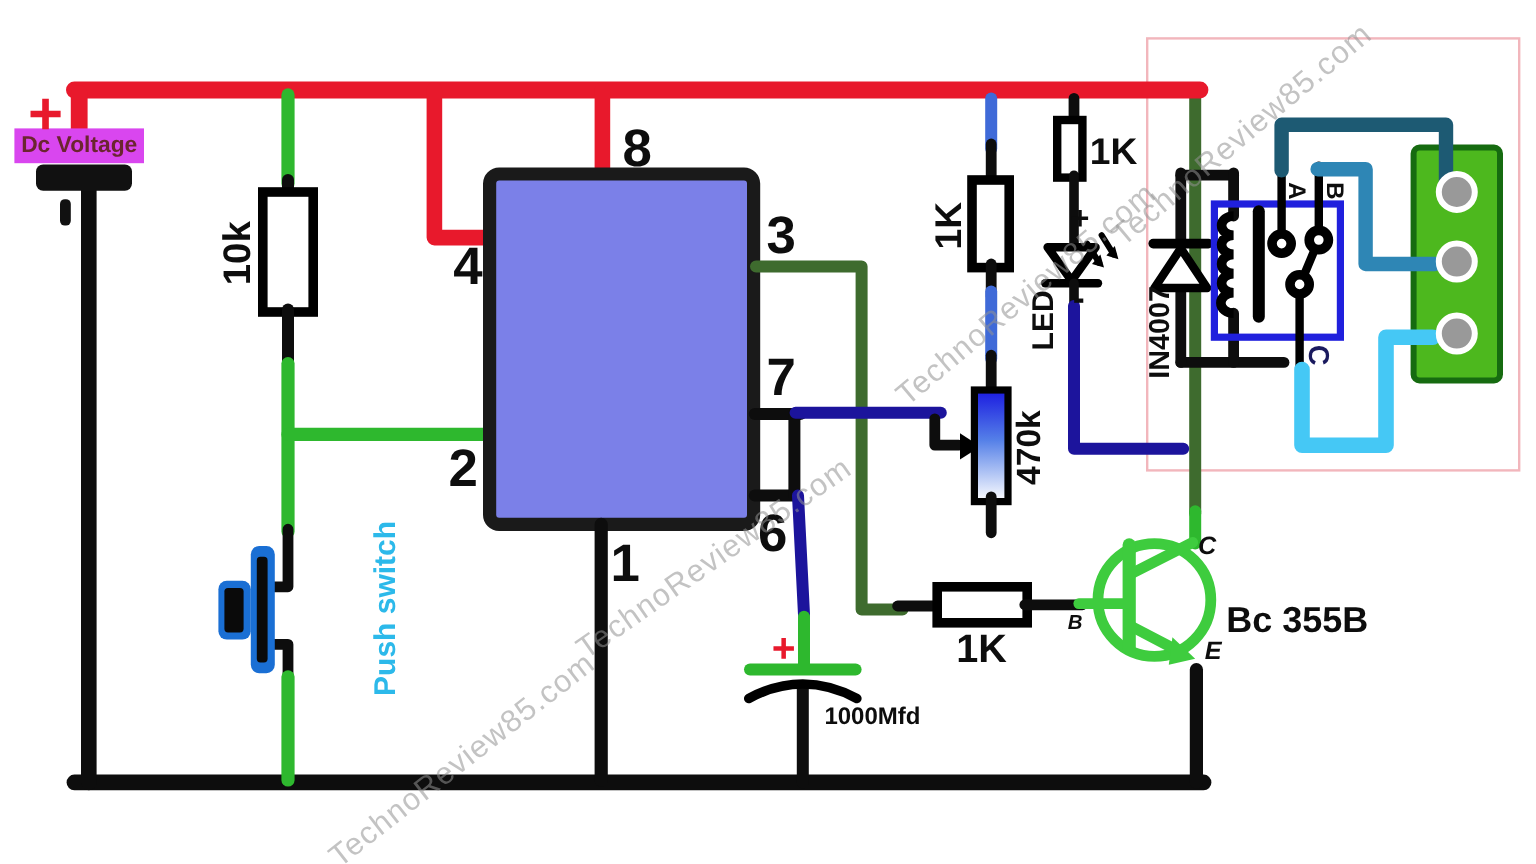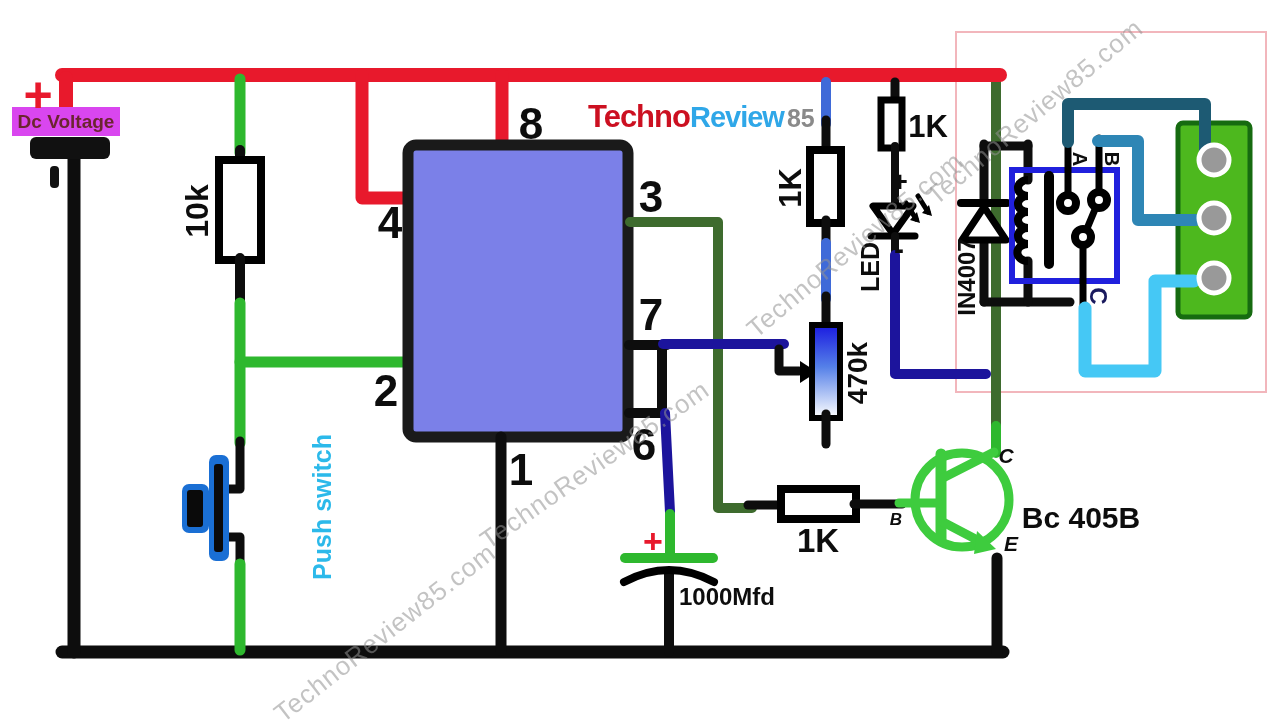--- a/index.html
+++ b/index.html
@@ -179,25 +179,20 @@
   </g>
 
 </svg>
 
 <div class="dc-block">
   <span>Dc Voltage</span>
 </div>
 
 <span class="lbl" style="left:38px;top:95px;font-size:50px;color:#e8192c;">+</span>
 
-<div class="brand">
-  <span class="t1">Techno</span>
-  <span class="t2">Review</span>
-  <span class="t3">85</span>
-</div>
 
 <span class="lbl" style="left:531px;top:124px;font-size:44px;">8</span>
 <span class="lbl" style="left:390px;top:223px;font-size:44px;">4</span>
 <span class="lbl" style="left:651px;top:197px;font-size:44px;">3</span>
 <span class="lbl" style="left:651px;top:315px;font-size:44px;">7</span>
 <span class="lbl" style="left:386px;top:391px;font-size:44px;">2</span>
 <span class="lbl" style="left:644px;top:445px;font-size:44px;">6</span>
 <span class="lbl" style="left:521px;top:470px;font-size:44px;">1</span>
 
 <span class="lbl rot-ccw" style="left:197px;top:211px;font-size:32px;">10k</span>
@@ -206,25 +201,25 @@
 <span class="lbl rot-ccw" style="left:858px;top:373px;font-size:28px;">470k</span>
 <span class="lbl" style="left:928px;top:126px;font-size:31px;">1K</span>
 <span class="lbl" style="left:900px;top:182px;font-size:27px;">+</span>
 <span class="lbl" style="left:899px;top:249px;font-size:30px;">-</span>
 <span class="lbl rot-ccw" style="left:870px;top:267px;font-size:25px;">LED</span>
 <span class="lbl rot-ccw" style="left:967px;top:277px;font-size:24px;">IN4007</span>
 <span class="lbl rot-cw" style="left:1080px;top:159px;font-size:20px;">A</span>
 <span class="lbl rot-cw" style="left:1112px;top:159px;font-size:20px;">B</span>
 <span class="lbl rot-cw" style="left:1098px;top:296px;font-size:24px;color:#1a1a5e;">C</span>
 <span class="lbl" style="left:818px;top:540px;font-size:33px;">1K</span>
-<span class="lbl" style="left:1081px;top:518px;font-size:30px;">Bc 405B</span>
+<span class="lbl" style="left:1081px;top:518px;font-size:30px;">Bc 355B</span>
 <span class="lbl" style="left:1006px;top:455px;font-size:21px;font-style:italic;">C</span>
 <span class="lbl" style="left:896px;top:519px;font-size:17px;font-style:italic;">B</span>
 <span class="lbl" style="left:1011px;top:543px;font-size:21px;font-style:italic;">E</span>
 <span class="lbl" style="left:653px;top:541px;font-size:34px;color:#e8192c;">+</span>
-<span class="lbl" style="left:727px;top:597px;font-size:24px;">1000Mfd</span>
+<span class="lbl" style="left:727px;top:597px;font-size:20px;">1000Mfd</span>
 
 <span class="wm" style="left:1035px;top:112px;transform:translate(-50%,-50%) rotate(-40deg);">TechnoReview85.com</span>
 <span class="wm" style="left:855px;top:245px;transform:translate(-50%,-50%) rotate(-40deg);">TechnoReview85.com</span>
 <span class="wm" style="left:385px;top:633px;transform:translate(-50%,-50%) rotate(-38deg);">TechnoReview85.com</span>
 <span class="wm" style="left:595px;top:465px;transform:translate(-50%,-50%) rotate(-35deg);">TechnoReview85.com</span>
 
 </div>
 
 </body></html>

